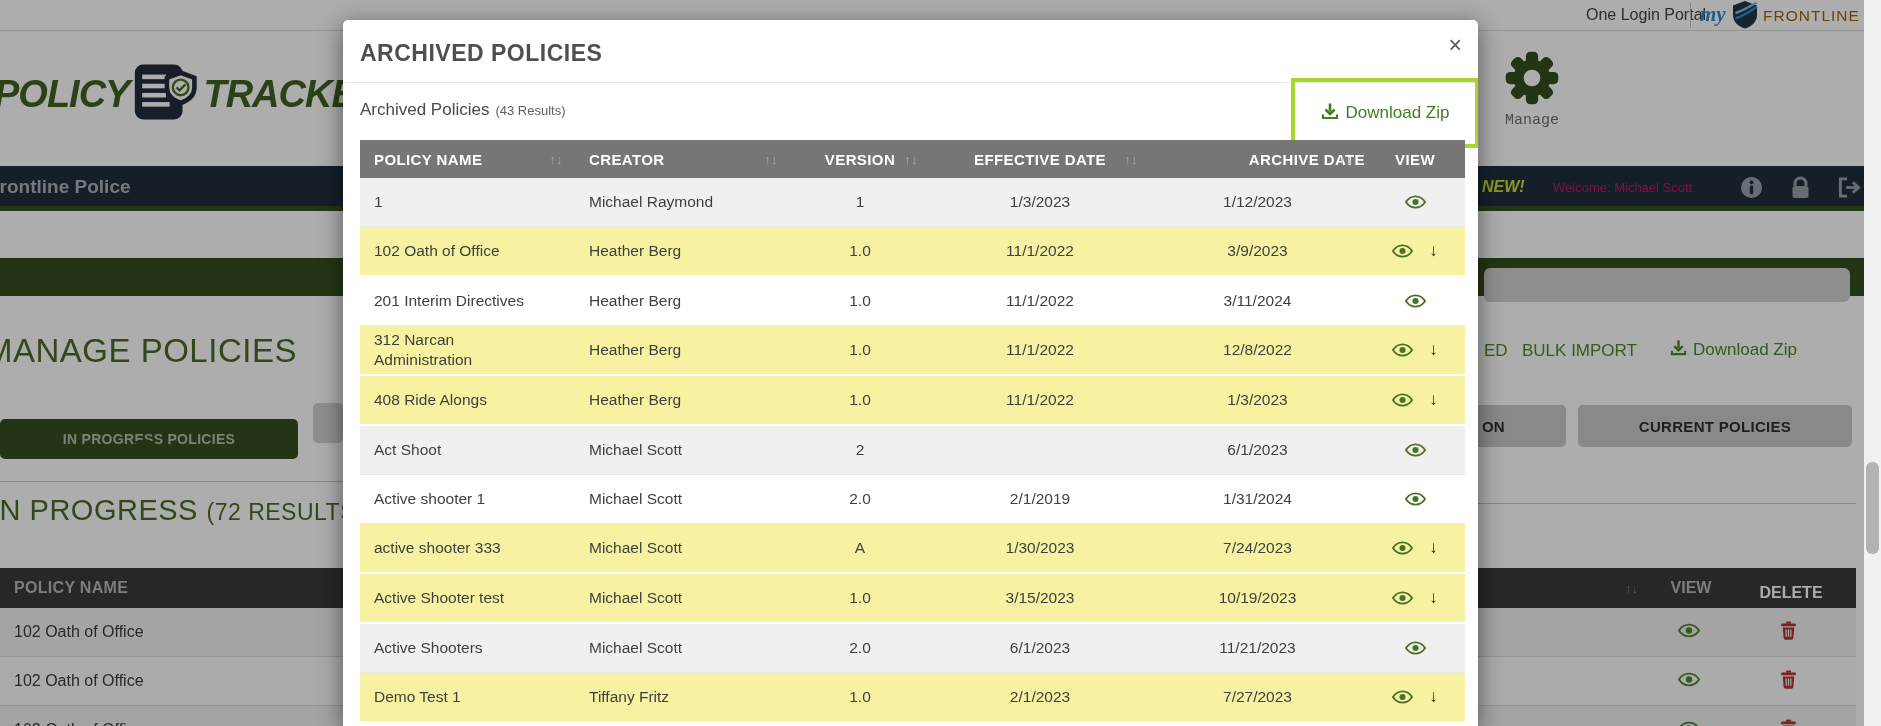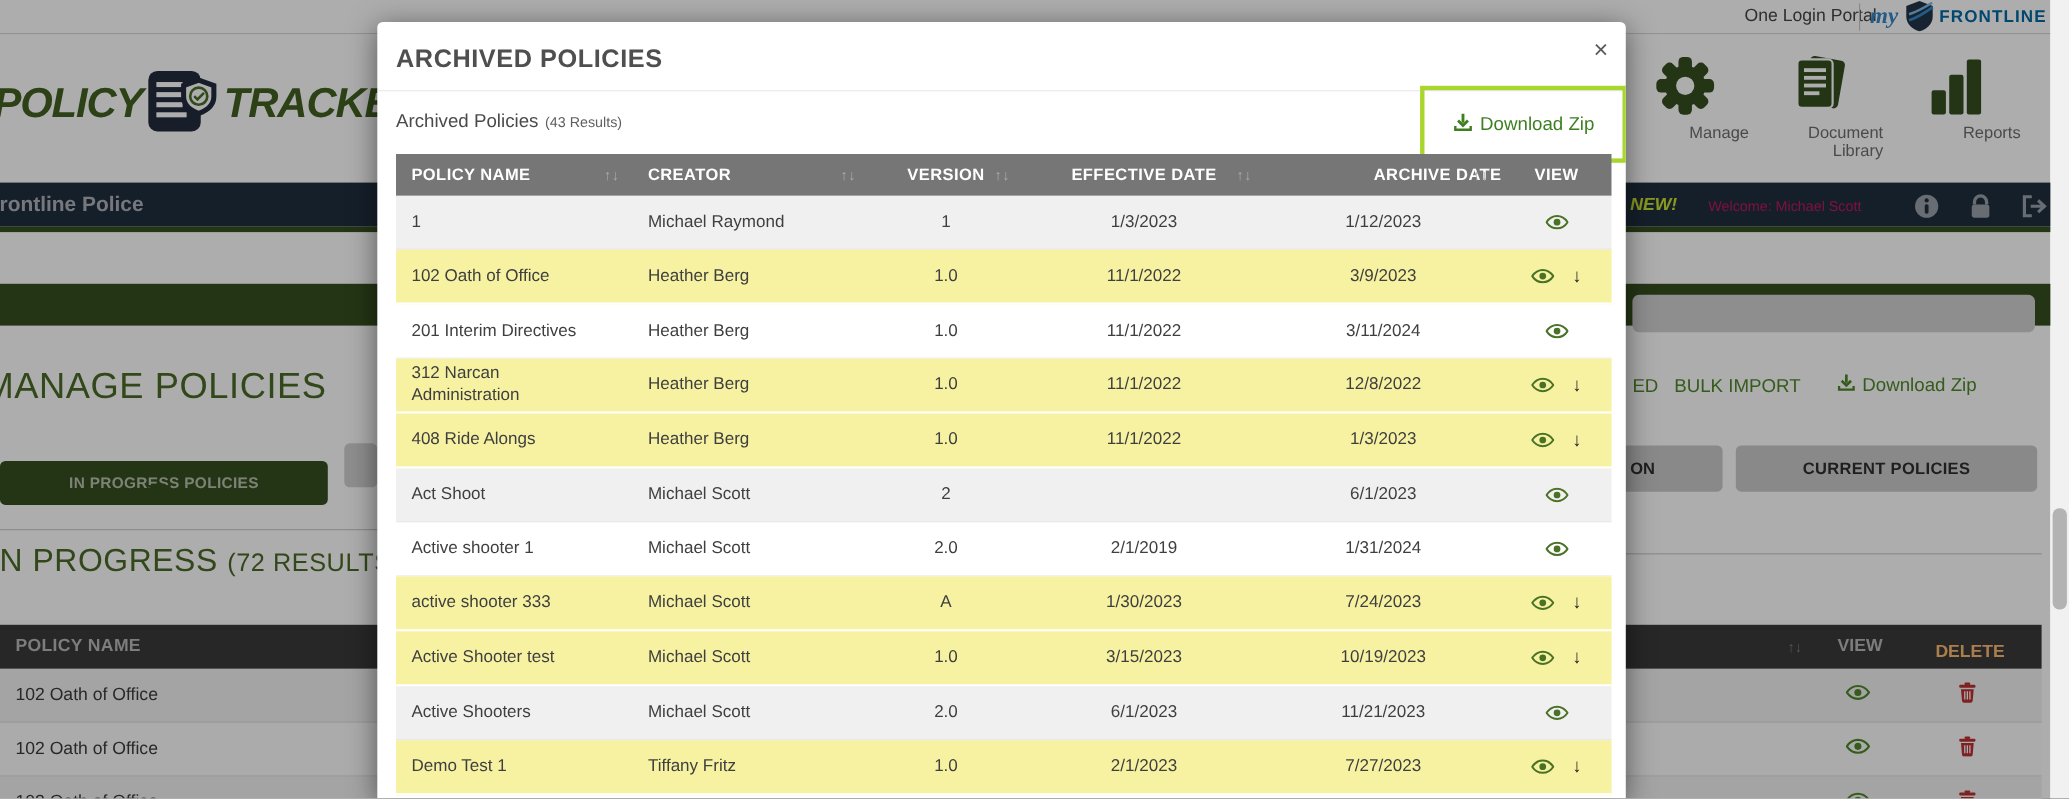--- a/index.html
+++ b/index.html
@@ -5,27 +5,27 @@
   html,body{margin:0;padding:0;background:#666;font-family:"Liberation Sans",sans-serif;}
   .stage{position:relative;width:1881px;height:726px;overflow:hidden;background:#fff;}
   .abs{position:absolute;}
 
   
   .topbar{left:0;top:0;width:1881px;height:30px;background:#fff;border-bottom:1px solid #d9d9d9;}
   .one-login{left:1554px;top:6px;font-size:16px;color:#454545;margin-left:32px;}
   .top-sep{left:1690px;top:3px;width:1px;height:25px;background:#c9c9c9;}
   .logo-my{left:1700px;top:2px;font-family:"Liberation Serif",serif;font-style:italic;font-weight:bold;font-size:21px;color:#3188cc;}
   .logo-shield{left:1731px;top:0px;}
-  .logo-frontline{left:1763px;top:7px;font-weight:bold;font-size:15.5px;letter-spacing:1px;color:#0369a1;}
+  .logo-frontline{left:1763px;top:7px;font-weight:normal;font-size:15.5px;letter-spacing:1px;color:#a16207;}
 
   
   .brand{left:-6px;top:62px;display:flex;align-items:center;}
   .brand-word{font-style:italic;font-weight:bold;font-size:38px;letter-spacing:-1px;color:#41601f;}
   .brand-icon{margin:0 4px;}
-  .nav-item{top:48px;width:116px;text-align:right;cursor:pointer;}
+  .nav-item{top:48px;width:116px;text-align:center;cursor:pointer;font-family:Liberation Mono, monospace;}
   .nav-item .nv-ic{height:58px;display:flex;align-items:flex-end;justify-content:center;}
   .nav-item .nv-lb{margin-top:6px;font-size:15px;color:#6e6e6e;line-height:17px;}
 
   
   .navbar{left:0;top:166px;width:1881px;height:40px;background:#202e3f;}
   .org-name{left:-12px;top:176px;font-size:19px;font-weight:bold;color:#aeb2b8;}
   .new-badge{left:1482px;top:178px;font-size:16px;font-weight:bold;font-style:italic;color:#cbe22f;}
   .welcome{left:1553px;top:180px;font-size:13px;color:#be185d;}
   .nb-ic{top:176px;cursor:pointer;}
   .green-line{left:0;top:206px;width:1881px;height:5px;background:#354f1f;}
@@ -52,21 +52,21 @@
   .divider-r{left:1478px;top:503px;width:378px;height:1px;background:#c9c9c9;}
 
   .results-h{left:-9px;top:494px;font-size:29px;letter-spacing:.5px;color:#4b6b29;}
   .results-h .cnt{font-size:23px;}
 
   
   .btable-head{left:0;top:568px;width:1856px;height:40px;background:#3a3a3a;display:flex;align-items:center;}
   .bth-name{padding-left:14px;font-weight:bold;font-size:16px;letter-spacing:.3px;color:#b8b8b8;}
   .bth-sort{position:absolute;left:1625px;font-size:13px;color:#7c7c7c;}
   .bth-view{position:absolute;left:1661px;width:60px;text-align:center;font-weight:bold;font-size:16px;color:#b8b8b8;}
-  .bth-delete{position:absolute;left:1756px;width:70px;text-align:center;font-weight:bold;font-size:16px;color:#fdba74;margin-top:10px;}
+  .bth-delete{position:absolute;left:1756px;width:70px;text-align:center;font-weight:bold;font-size:16px;color:#ffffff;margin-top:10px;}
   .brows{left:0;top:608px;width:1856px;}
   .brow{position:relative;height:48px;display:flex;align-items:center;border-bottom:1px solid #d8d8d8;}
   .brow.alt-odd{background:#f2f2f2;}
   .brow.alt-even{background:#fdfdfd;}
   .brow .bname{padding-left:14px;font-size:16px;color:#3b3b3b;}
   .brow .b-eye{position:absolute;left:1678px;cursor:pointer;}
   .brow .b-trash{position:absolute;left:1780px;cursor:pointer;}
 
   
   .sb-track{left:1864px;top:0;width:17px;height:726px;background:#f1f1f1;z-index:6;}
@@ -155,46 +155,21 @@
           <rect x="25" y="2" width="14" height="60" rx="5" transform="rotate(90 32 32)"></rect>
           <rect x="25" y="2" width="14" height="60" rx="5" transform="rotate(135 32 32)"></rect>
           <circle cx="32" cy="32" r="21"></circle>
         </g>
         <circle cx="32" cy="32" r="9.5" fill="#fff"></circle>
       </svg>
     </div>
     <div class="nv-lb">Manage</div>
   </div>
 
-  <div class="abs nav-item" style="left:1596px;">
-    <div class="nv-ic">
-      <svg width="56" height="58" viewBox="0 0 56 58">
-        <g transform="rotate(10 28 28)">
-          <rect x="16" y="4" width="32" height="44" rx="4" fill="#354f1f"></rect>
-        </g>
-        <rect x="8" y="6" width="32" height="44" rx="4" fill="#354f1f" stroke="#fff" stroke-width="2"></rect>
-        <rect x="14" y="14" width="20" height="3.5" fill="#fff"></rect>
-        <rect x="14" y="21" width="20" height="3.5" fill="#fff"></rect>
-        <rect x="14" y="28" width="20" height="3.5" fill="#fff"></rect>
-        <rect x="14" y="35" width="14" height="3.5" fill="#fff"></rect>
-      </svg>
-    </div>
-    <div class="nv-lb">Document Library</div>
-  </div>
-
-  <div class="abs nav-item" style="left:1721px;">
-    <div class="nv-ic">
-      <svg width="54" height="54" viewBox="0 0 54 54">
-        <rect x="4" y="30" width="13" height="22" rx="2" fill="#354f1f"></rect>
-        <rect x="20" y="16" width="13" height="36" rx="2" fill="#354f1f"></rect>
-        <rect x="36" y="2" width="13" height="50" rx="2" fill="#354f1f"></rect>
-      </svg>
-    </div>
-    <div class="nv-lb">Reports</div>
-  </div>
+
 
   <div class="abs navbar"></div>
   <div class="abs org-name">Frontline Police</div>
   <div class="abs new-badge">NEW!</div>
   <div class="abs welcome">Welcome: Michael Scott</div>
   <div class="abs nb-ic" style="left:1740px;">
     <svg width="23" height="23" viewBox="0 0 24 24">
       <circle cx="12" cy="12" r="11" fill="#99a1a9"></circle>
       <circle cx="12" cy="6.5" r="2" fill="#202e3f"></circle>
       <rect x="10.2" y="10" width="3.6" height="9" rx="1.6" fill="#202e3f"></rect>

